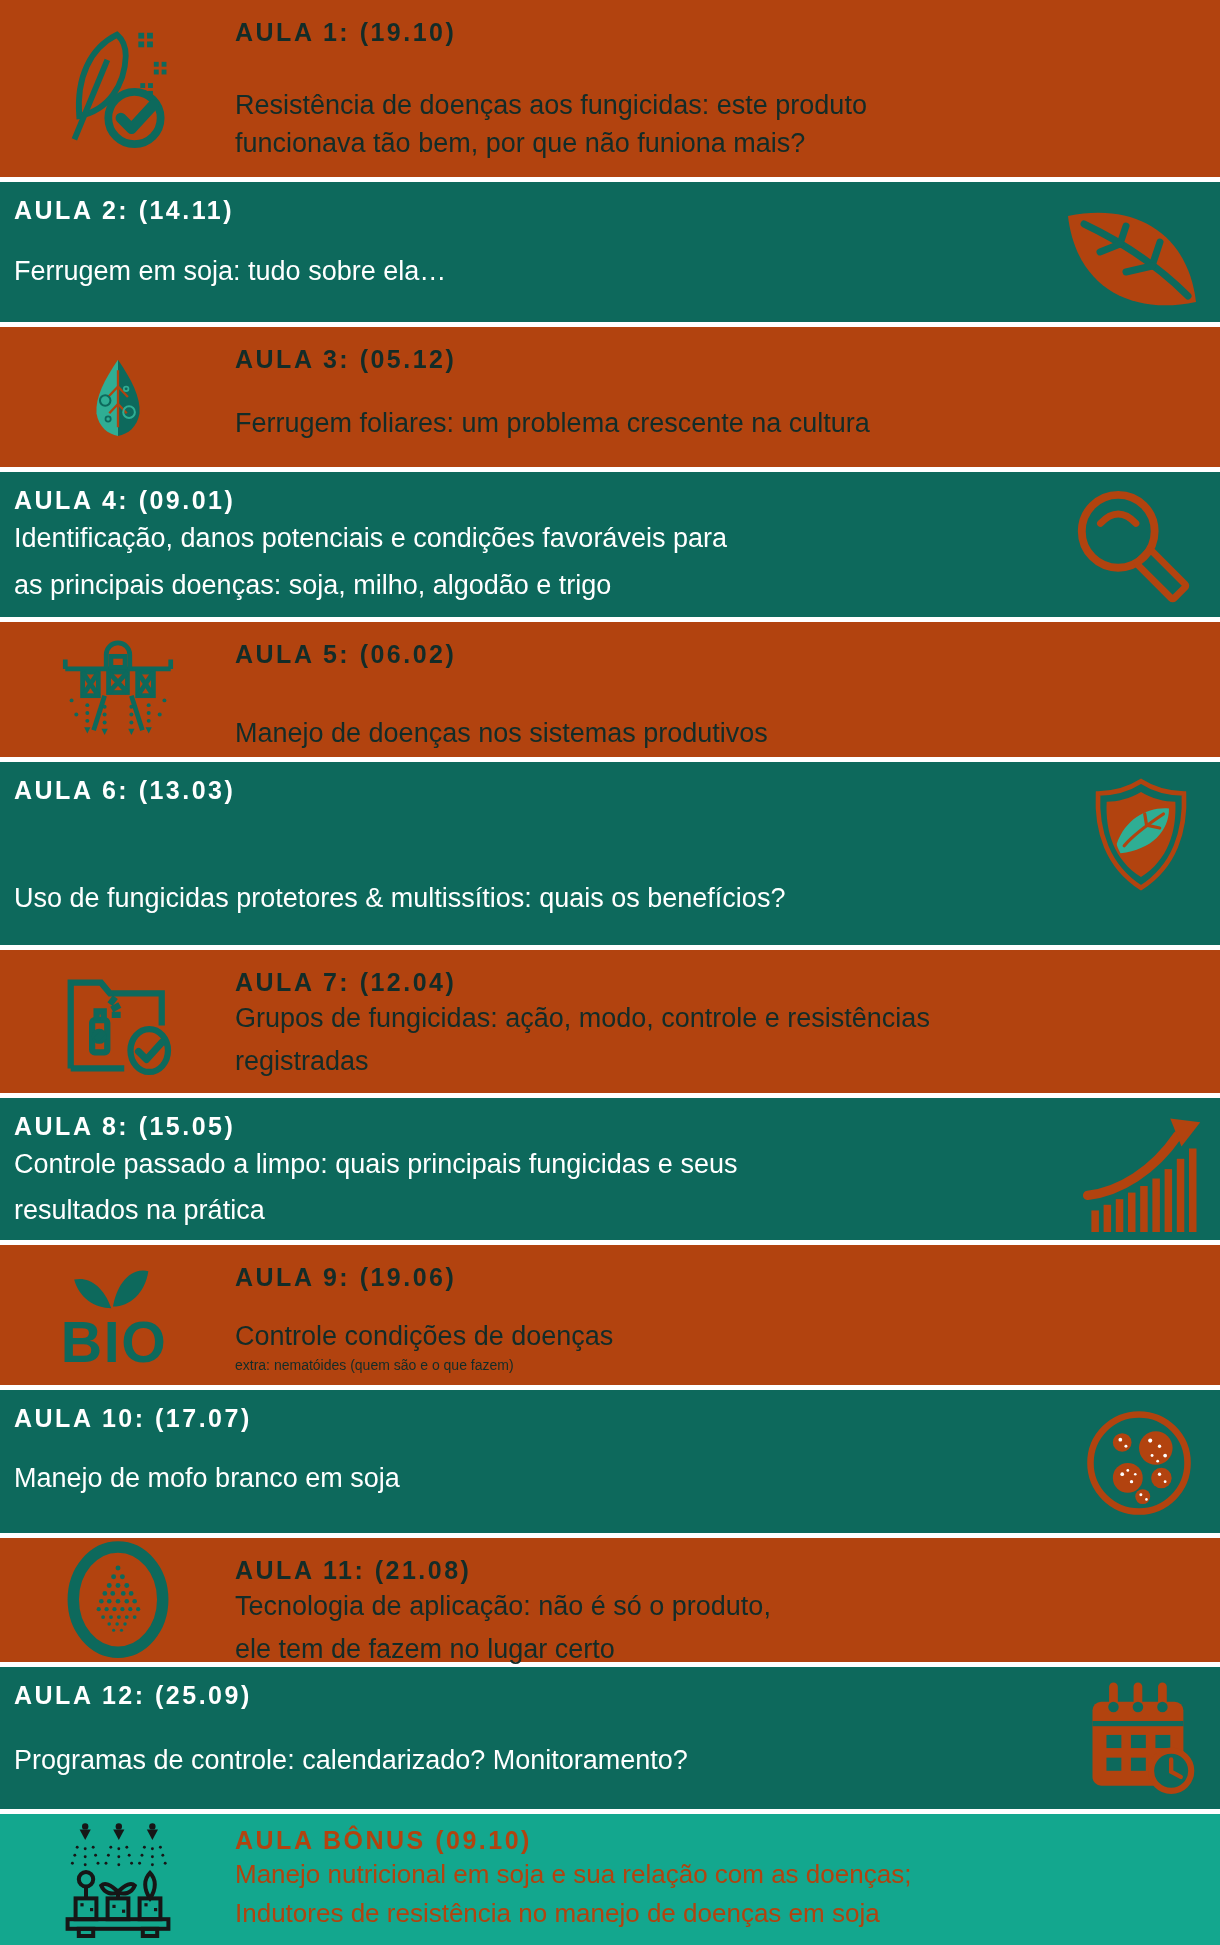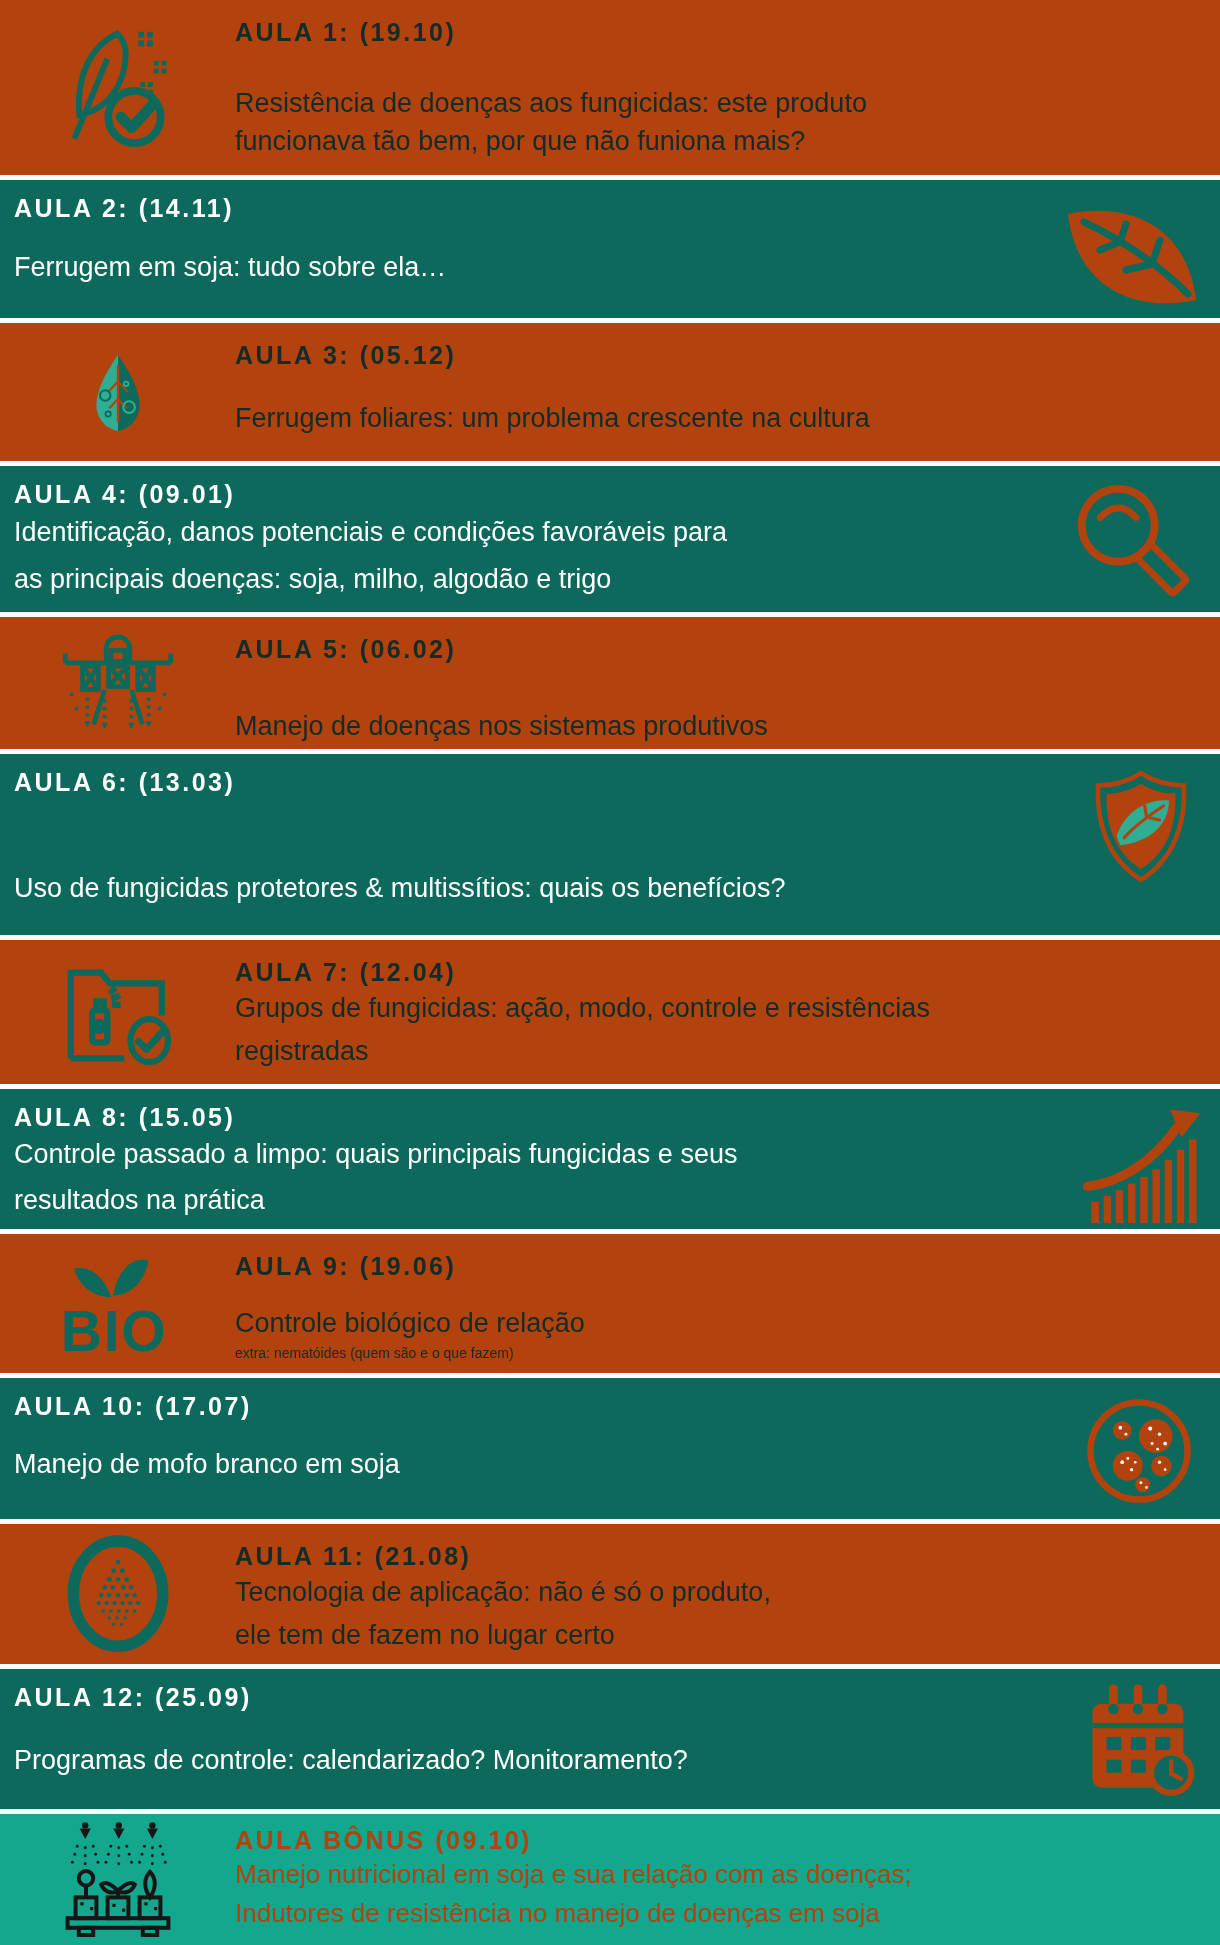--- a/index.html
+++ b/index.html
@@ -255,21 +255,21 @@
   <div class="band orange" style="height:145px">
     <div class="icon-left">
       <svg width="118" height="112" viewBox="0 0 140 132">
         <text x="2" y="122" font-family="Liberation Sans, sans-serif" font-size="68" font-weight="bold" letter-spacing="2" fill="#0d695c">BIO</text>
         <path d="M62,58 C52,30 34,20 18,24 C24,46 42,58 62,58 Z" fill="#0d695c"></path>
         <path d="M64,56 C70,24 88,10 106,14 C102,40 84,56 64,56 Z" fill="#0d695c"></path>
       </svg>
     </div>
     <div class="content">
       <div class="heading">AULA 9: (19.06)</div>
-      <div class="body" style="padding-bottom:0">Controle biológico de relação</div>
+      <div class="body" style="padding-bottom:0">Controle condições de doenças</div>
       <div class="extra">extra: nematóides (quem são e o que fazem)</div>
     </div>
   </div>
   <div class="gap"></div>
 
   <div class="band teal" style="height:148px">
     <div class="content" style="padding-top:14px">
       <div class="heading">AULA 10: (17.07)</div>
       <div class="body" style="padding-bottom:30px">Manejo de mofo branco em soja</div>
     </div>
@@ -298,21 +298,21 @@
           <circle cx="82" cy="72" r="1.8"></circle>
             <circle cx="88" cy="80" r="1.5"></circle>
           <circle cx="62" cy="94" r="1.6"></circle>
             <circle cx="68" cy="99" r="1.4"></circle>
         </g>
       </svg>
     </div>
   </div>
   <div class="gap"></div>
 
-  <div class="band orange" style="height:140px">
+  <div class="band orange" style="height:124px">
     <div class="icon-left">
       <svg width="114" height="128" viewBox="0 0 130 145">
         <ellipse cx="65" cy="72" rx="51" ry="60" stroke="#0d695c" stroke-width="13" fill="none"></ellipse>
         <g fill="#0d695c">
           <circle cx="65" cy="36" r="2.8"></circle>
           <circle cx="60" cy="46" r="2.8"></circle>
             <circle cx="70" cy="46" r="2.8"></circle>
           <circle cx="55" cy="56" r="2.8"></circle>
             <circle cx="65" cy="56" r="2.8"></circle>
             <circle cx="75" cy="56" r="2.8"></circle>

